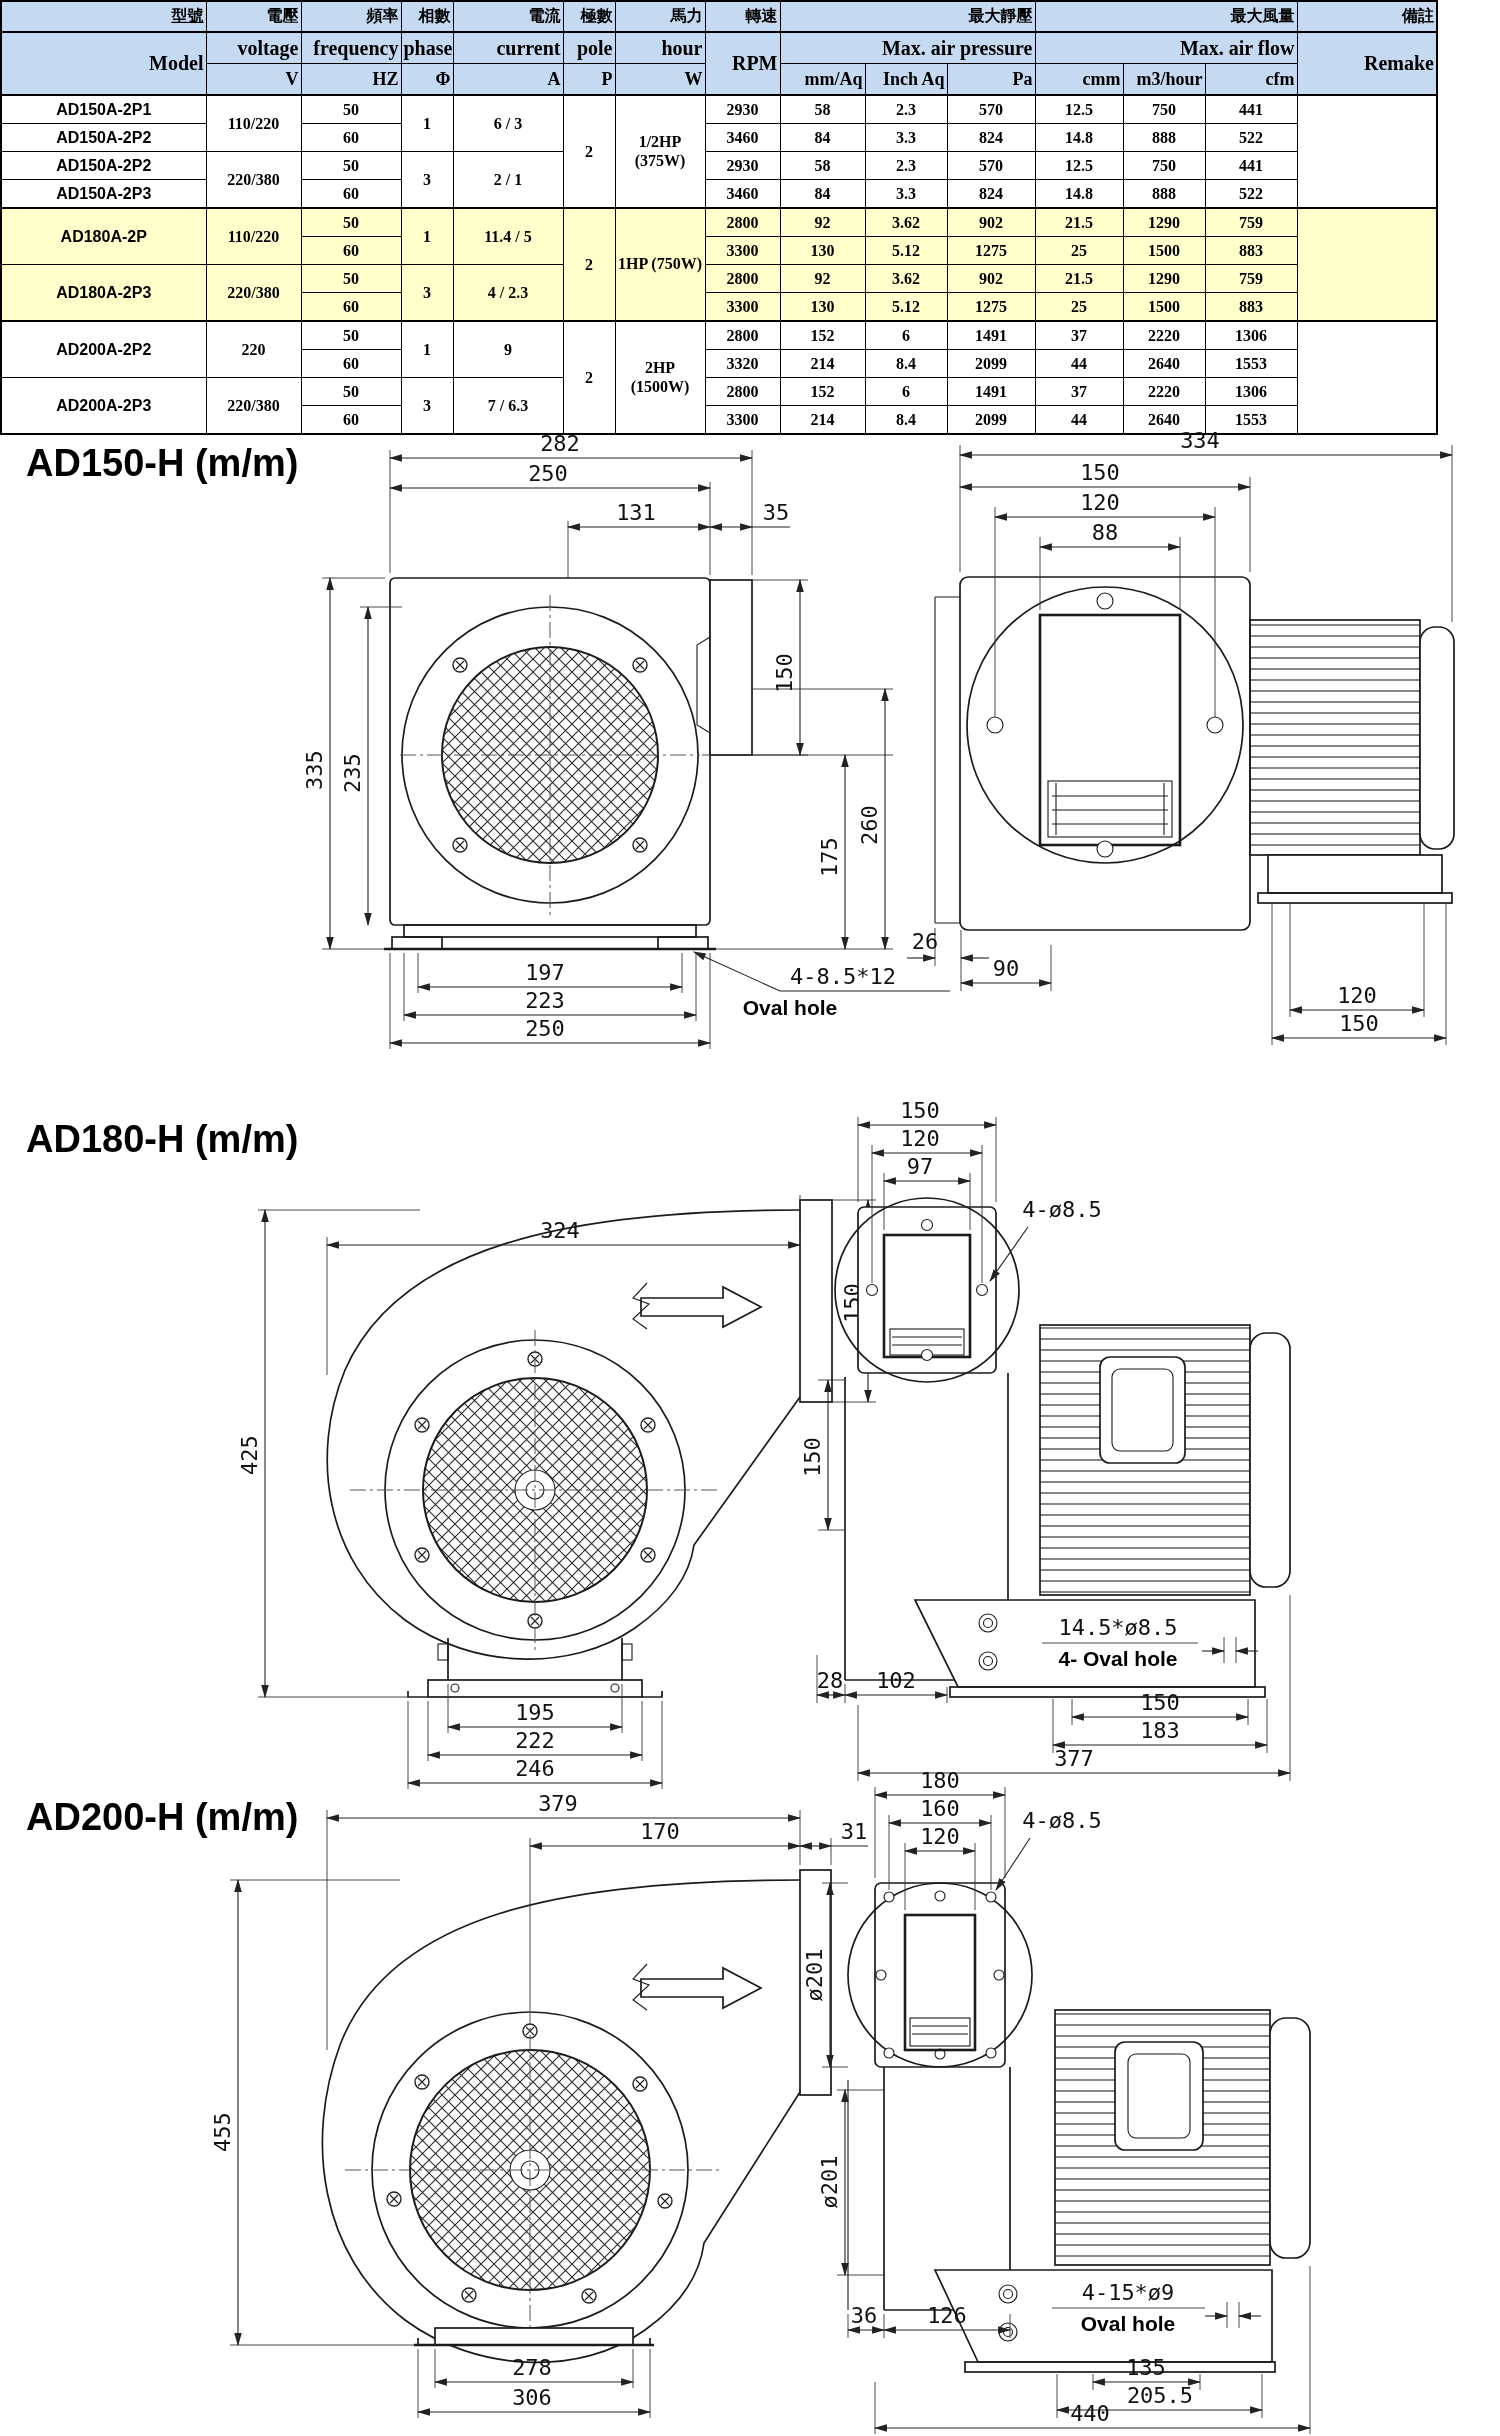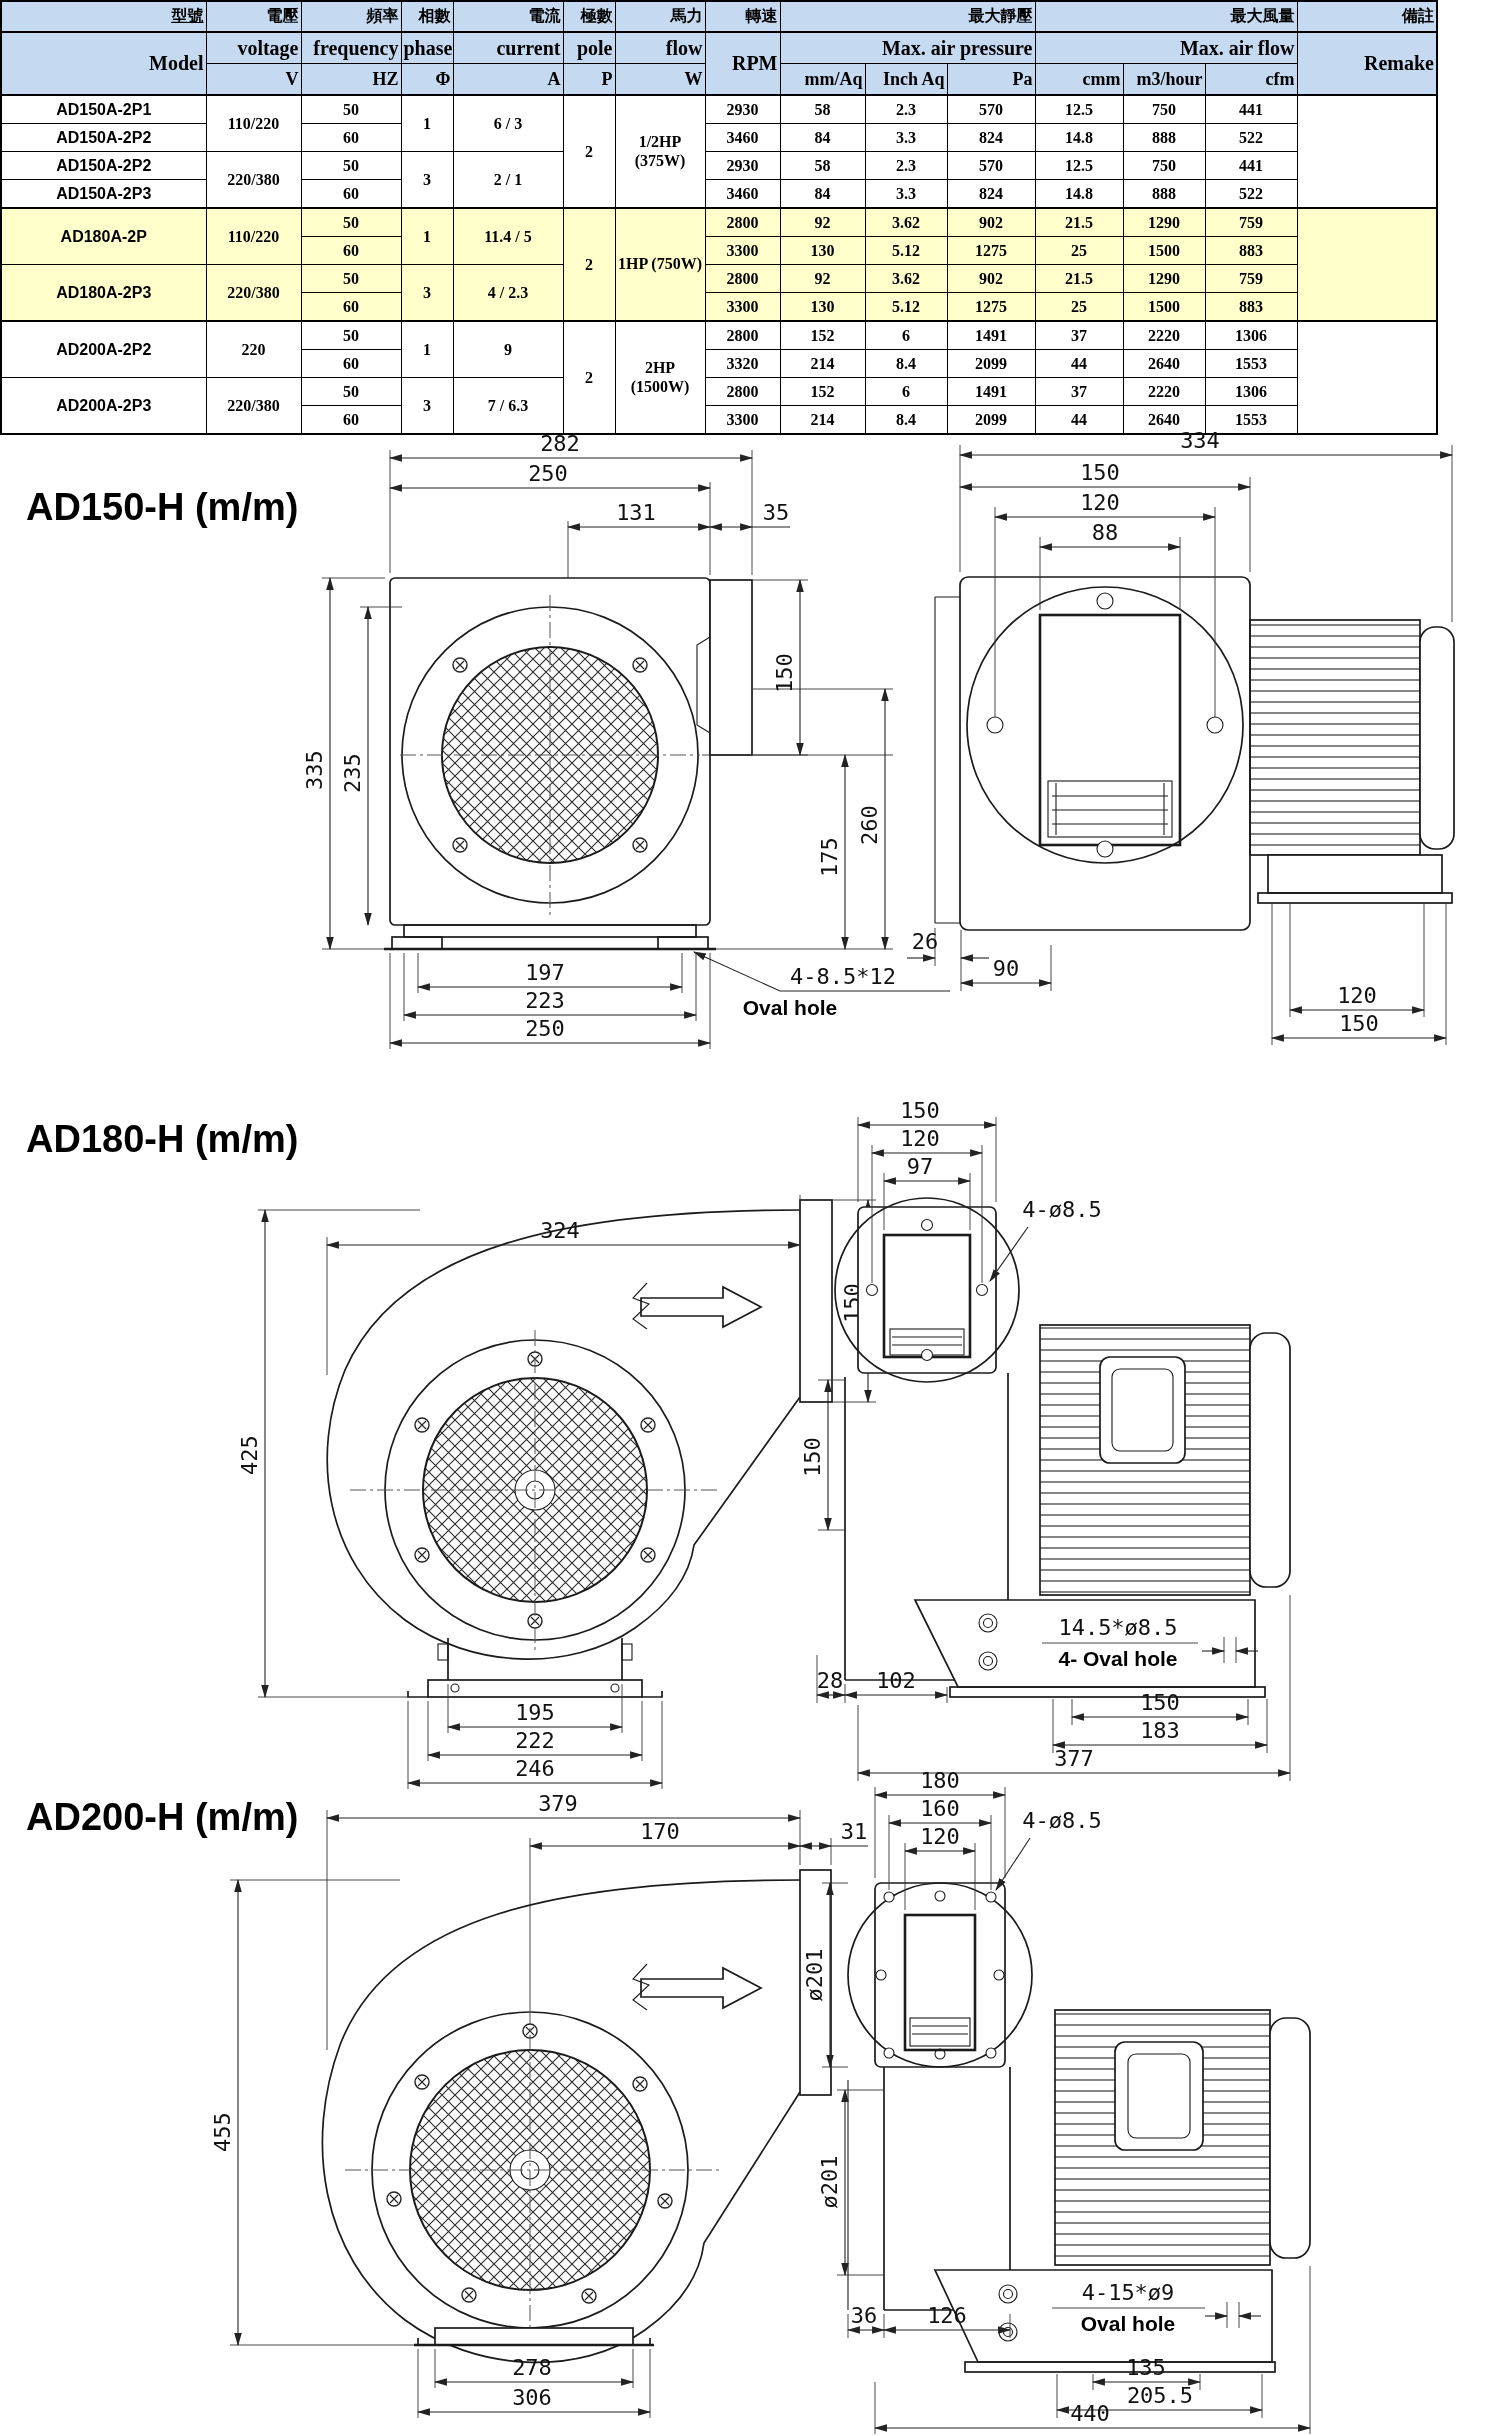--- a/index.html
+++ b/index.html
@@ -82,21 +82,21 @@
   <th colspan="3">最大風量</th>
   <th>備註</th>
 </tr>
 <tr class="hz2">
   <th rowspan="2">Model</th>
   <th>voltage</th>
   <th>frequency</th>
   <th>phase</th>
   <th>current</th>
   <th>pole</th>
-  <th>flow</th>
+  <th>hour</th>
   <th rowspan="2">RPM</th>
   <th colspan="3">Max. air pressure</th>
   <th colspan="3">Max. air flow</th>
   <th rowspan="2">Remake</th>
 </tr>
 <tr class="hz3">
   <th>V</th>
   <th>HZ</th>
   <th>Φ</th>
   <th>A</th>
@@ -269,21 +269,21 @@
   <td>214</td>
   <td>8.4</td>
   <td>2099</td>
   <td>44</td>
   <td>2640</td>
   <td>1553</td>
 </tr>
 </tbody>
 </table>
 
-<div class="sec-title" style="top:442px;margin-top:44px;">AD150-H (m/m)</div>
+<div class="sec-title" style="top:442px;">AD150-H (m/m)</div>
 <div class="sec-title" style="top:1118px;text-align:center;">AD180-H (m/m)</div>
 <div class="sec-title" style="top:1796px;">AD200-H (m/m)</div>
 
 <svg style="top:425px;" width="1500" height="670" viewBox="0 0 1500 670">
 <defs>
 <marker id="ar1" viewBox="0 0 12 10" refX="11" refY="5" markerWidth="13" markerHeight="11" orient="auto-start-reverse" markerUnits="userSpaceOnUse">
           <path d="M0,1.5 L12,5 L0,8.5 Z" fill="#222"></path>
         </marker>
 <pattern id="me1" width="13" height="13" patternUnits="userSpaceOnUse">
           <path d="M0,0 L13,13 M13,0 L0,13" stroke="#2a2a2a" stroke-width="1.1" fill="none"></path>

